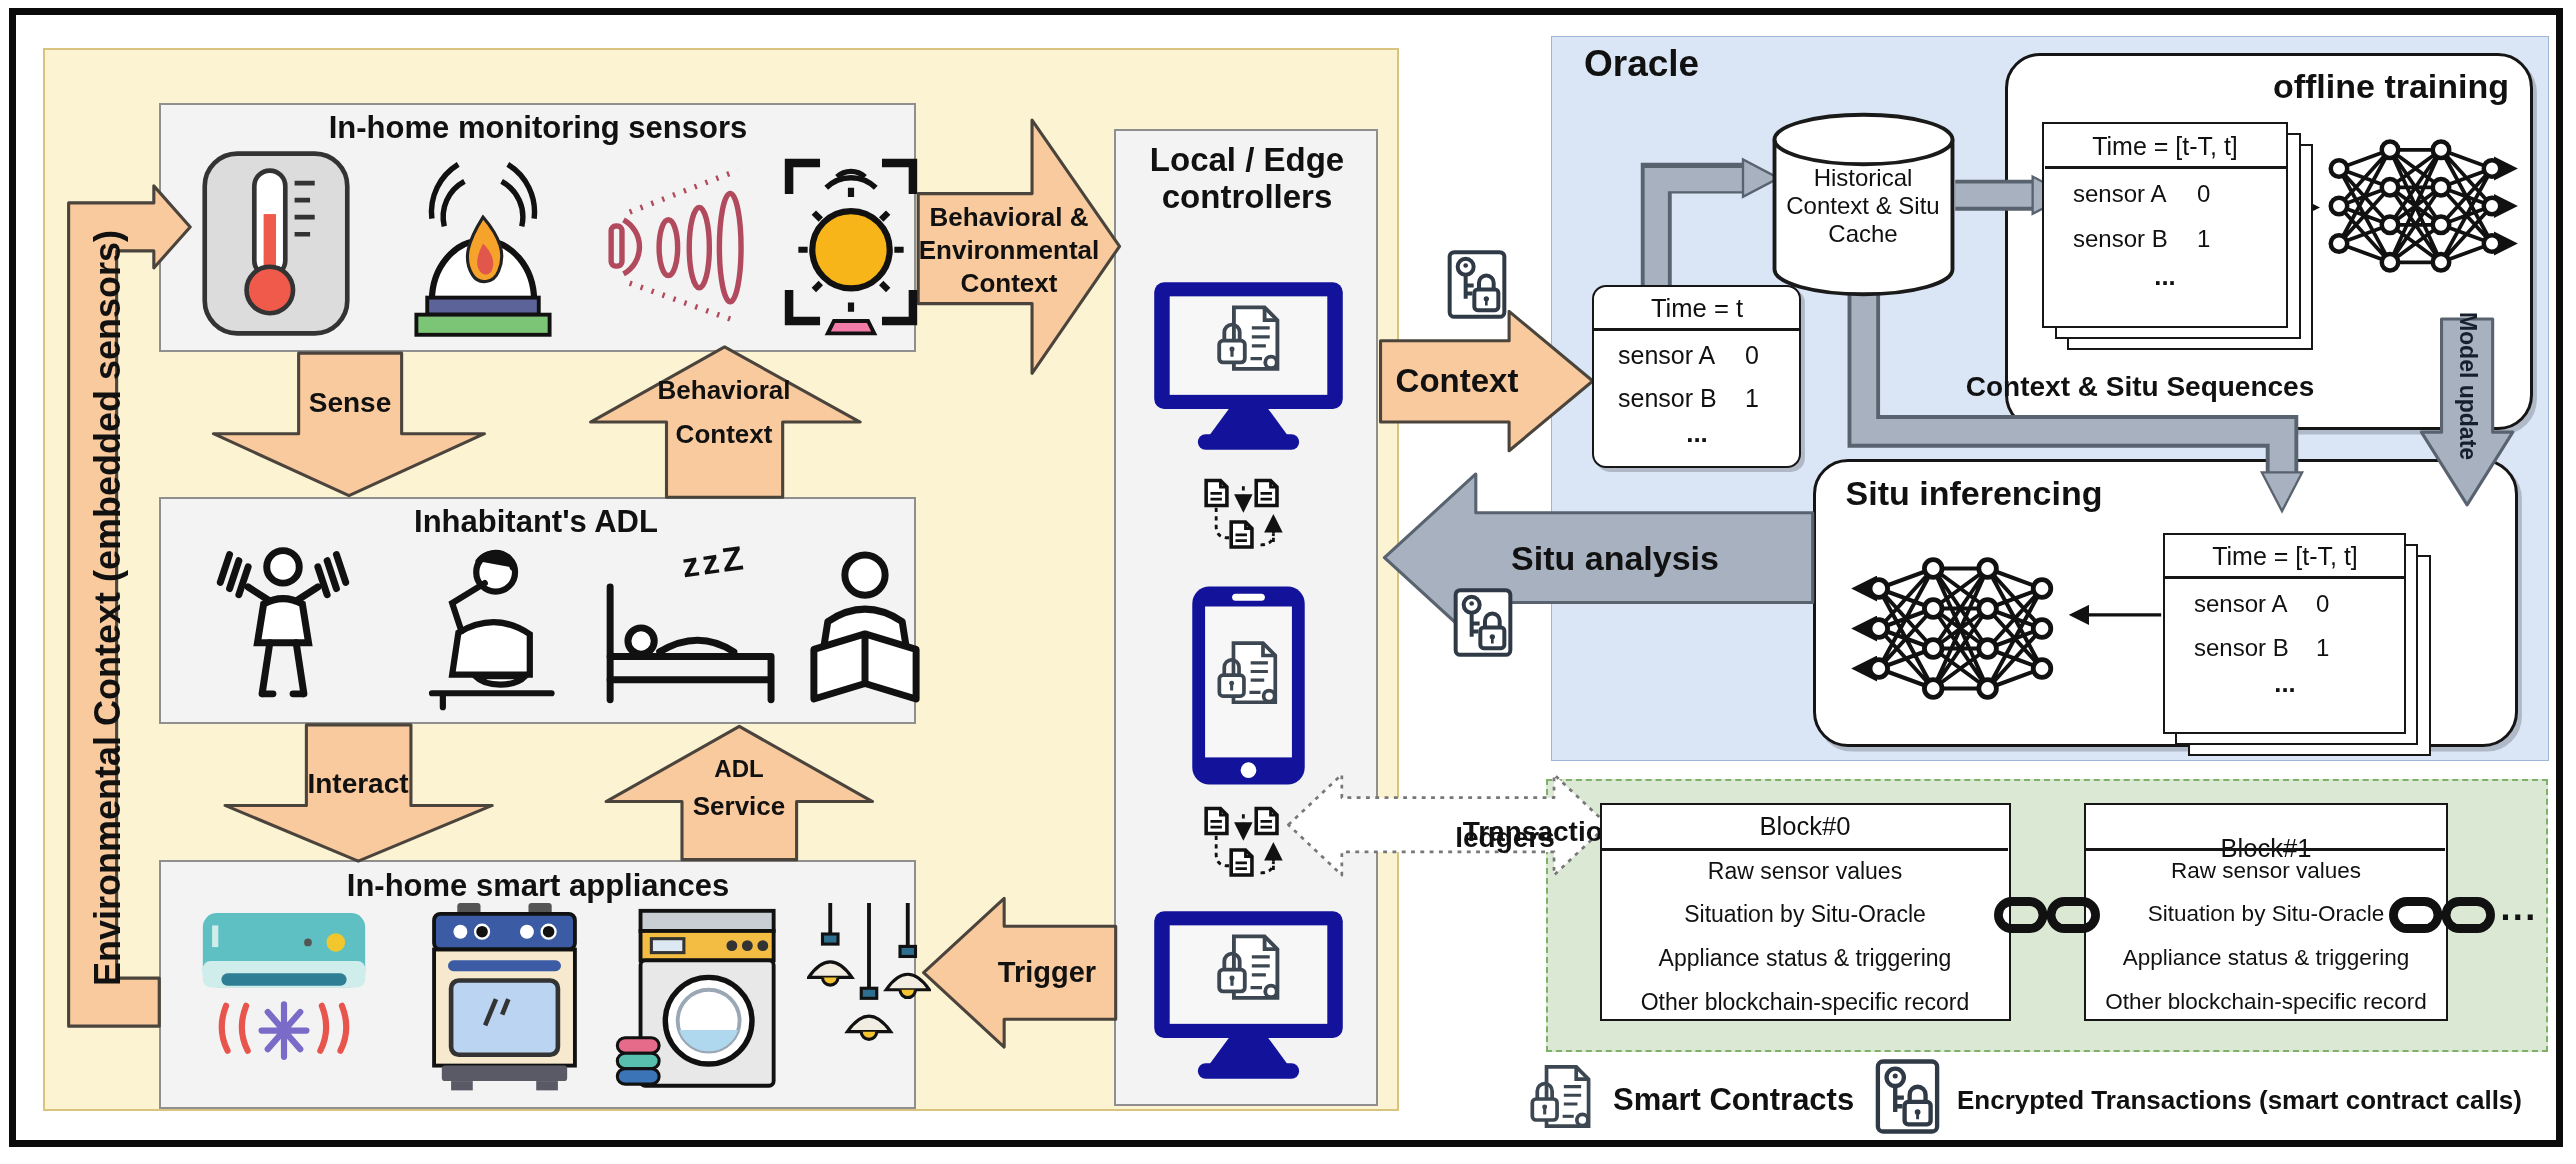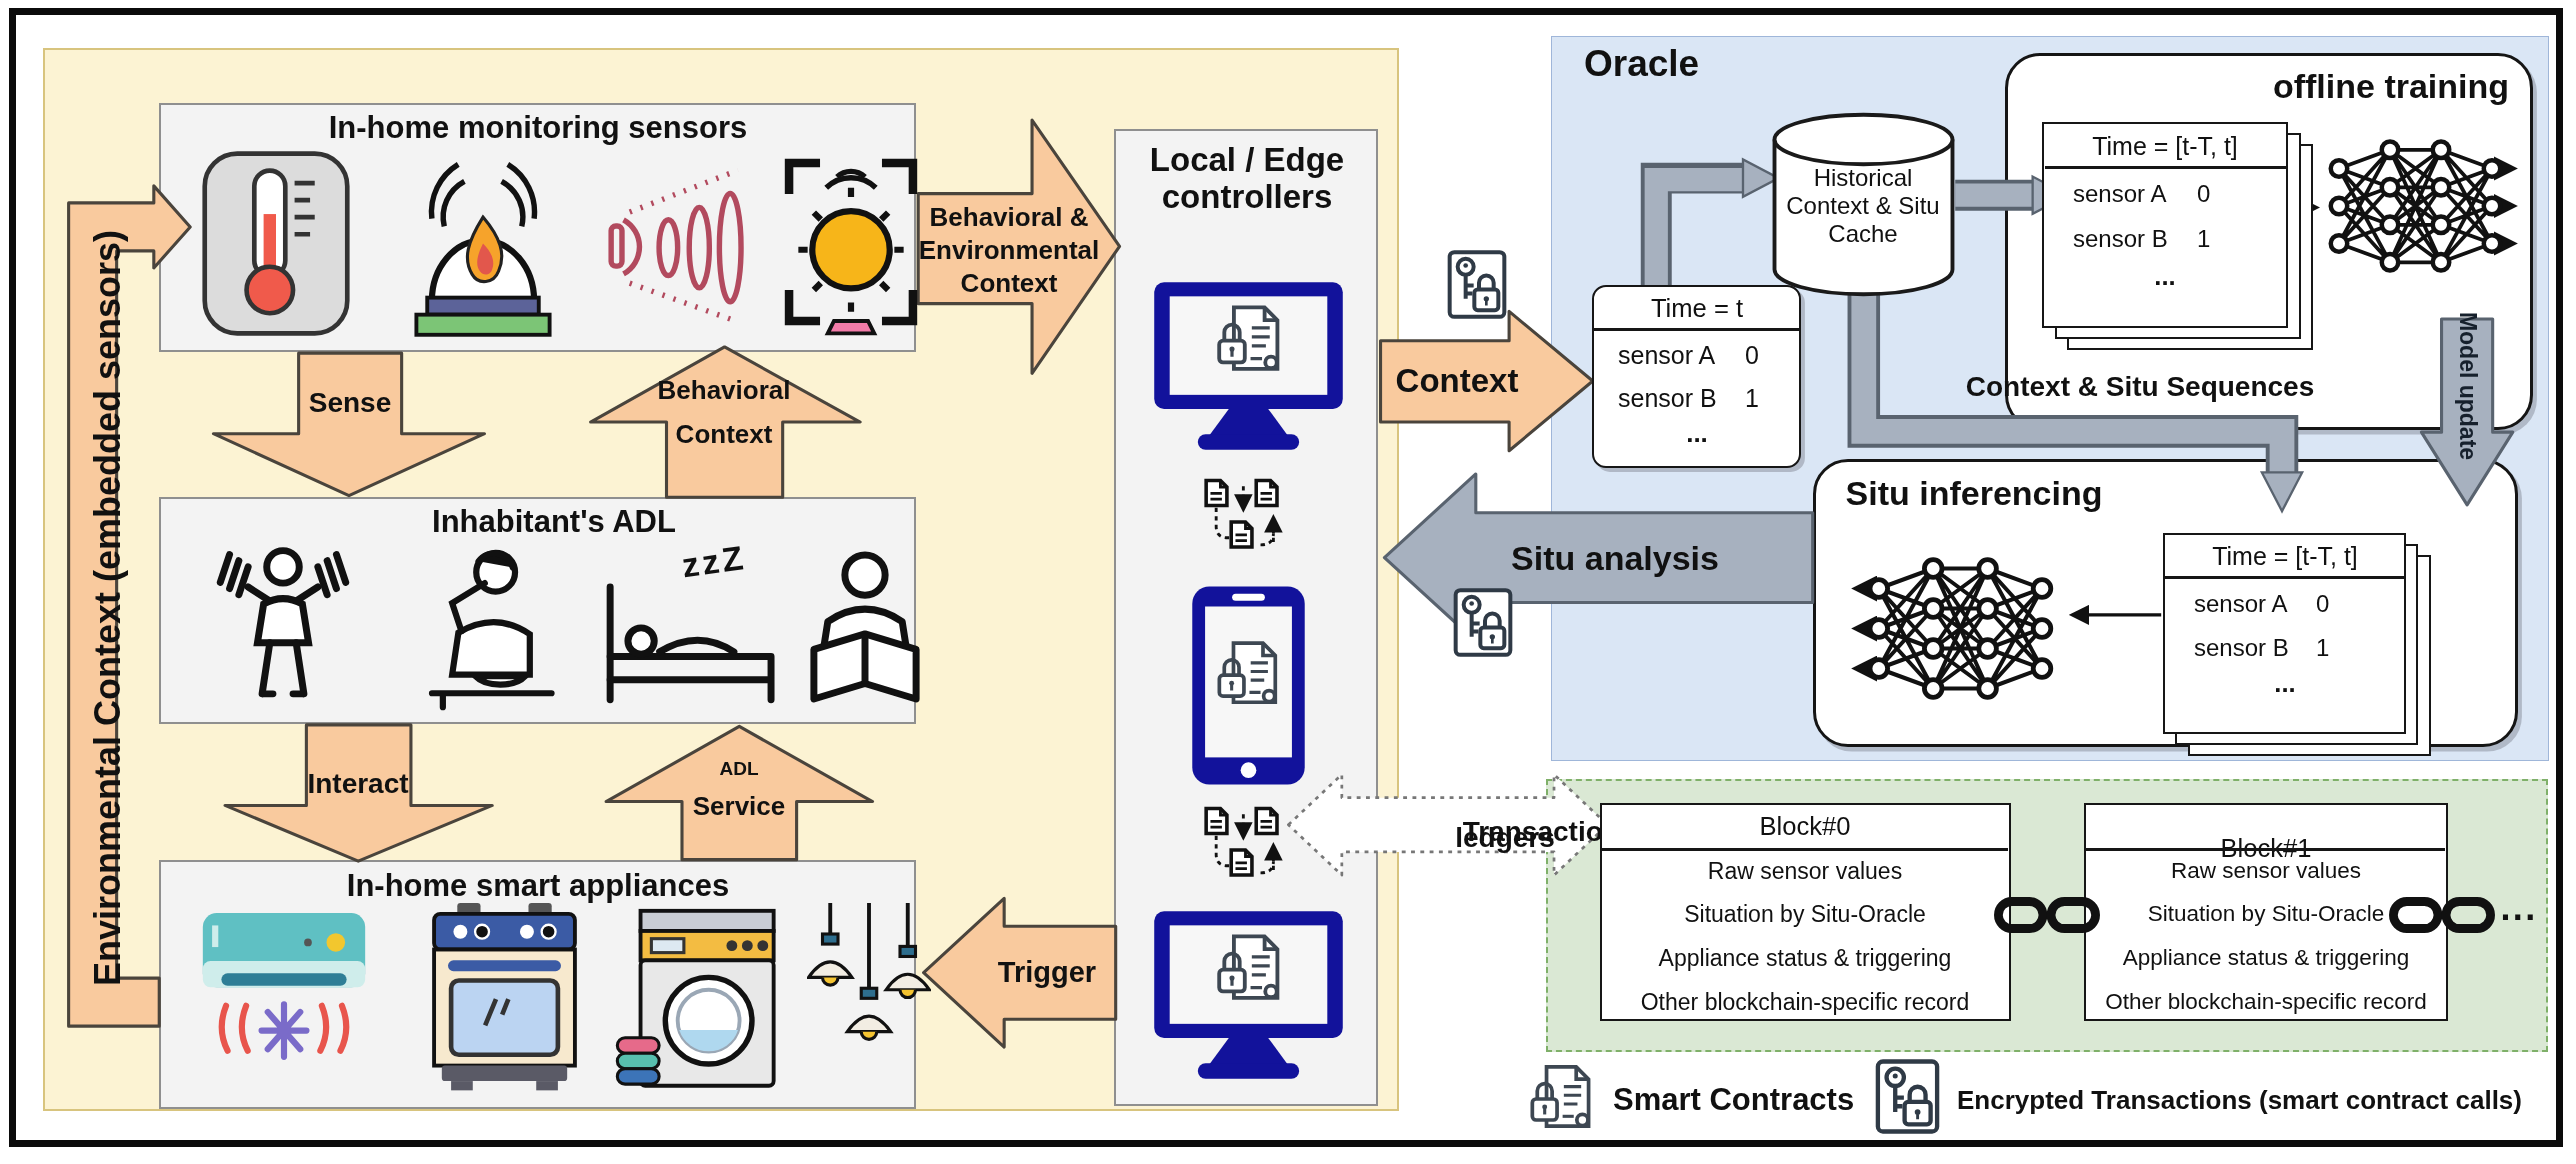--- a/index.html
+++ b/index.html
@@ -142,30 +142,30 @@
       <path d="M2406,378 V557 H2946 V612" stroke="#59636F" stroke-width="42"></path>
       <path d="M2406,378 V557 H2946 V612" stroke="#A7B1BF" stroke-width="32"></path>
       <polygon points="2920,610 2972,610 2946,660" fill="#A7B1BF" stroke="#59636F" stroke-width="3"></polygon>
       <path d="M2958,268 H2990" stroke="#111" stroke-width="4" marker-end="url(#ah)"></path>
       <path d="M2790,794 H2676" stroke="#111" stroke-width="4" marker-end="url(#ah)"></path>
     </g>
   </svg>
 
   <div class="ctr b" style="left:108px;top:608px;font-size:36px;transform:translate(-50%,-50%) rotate(-90deg);">Environmental Context (embedded sensors)</div>
   <div class="ctr b" style="left:538px;top:128px;font-size:31px;">In-home monitoring sensors</div>
-  <div class="ctr b" style="left:554px;top:522px;font-size:31px;">Inhabitant's ADL</div>
+  <div class="ctr b" style="left:536px;top:522px;font-size:31px;">Inhabitant's ADL</div>
   <div class="ctr b" style="left:538px;top:886px;font-size:31px;">In-home smart appliances</div>
   <div class="ctr b" style="left:1247px;top:160px;font-size:33px;">Local / Edge</div>
   <div class="ctr b" style="left:1247px;top:197px;font-size:33px;">controllers</div>
 
   <div class="ctr b" style="left:350px;top:403px;font-size:28px;">Sense</div>
   <div class="ctr b" style="left:724px;top:391px;font-size:26px;">Behavioral</div>
   <div class="ctr b" style="left:724px;top:435px;font-size:26px;">Context</div>
   <div class="ctr b" style="left:358px;top:784px;font-size:28px;">Interact</div>
-  <div class="ctr b" style="left:739px;top:769px;font-size:19px;">ADL</div>
+  <div class="ctr b" style="left:739px;top:769px;font-size:24px;">ADL</div>
   <div class="ctr b" style="left:739px;top:807px;font-size:26px;">Service</div>
   <div class="ctr b" style="left:1047px;top:972px;font-size:29px;">Trigger</div>
   <div class="ctr b" style="left:1009px;top:218px;font-size:26px;">Behavioral &amp;</div>
   <div class="ctr b" style="left:1009px;top:251px;font-size:26px;">Environmental</div>
   <div class="ctr b" style="left:1009px;top:284px;font-size:26px;">Context</div>
   <div class="ctr b" style="left:1457px;top:381px;font-size:33px;">Context</div>
   <div class="ctr b" style="left:1615px;top:559px;font-size:34px;">Situ analysis</div>
   <div class="ctr b" style="left:1505px;top:832px;font-size:28px;margin-left:48px;">Transactional</div>
   <div class="ctr b" style="left:1505px;top:838px;font-size:28px;">ledgers</div>
   <div class="ctr b" style="left:2468px;top:386px;font-size:23px;color:#16202C;transform:translate(-50%,-50%) rotate(90deg);">Model update</div>

